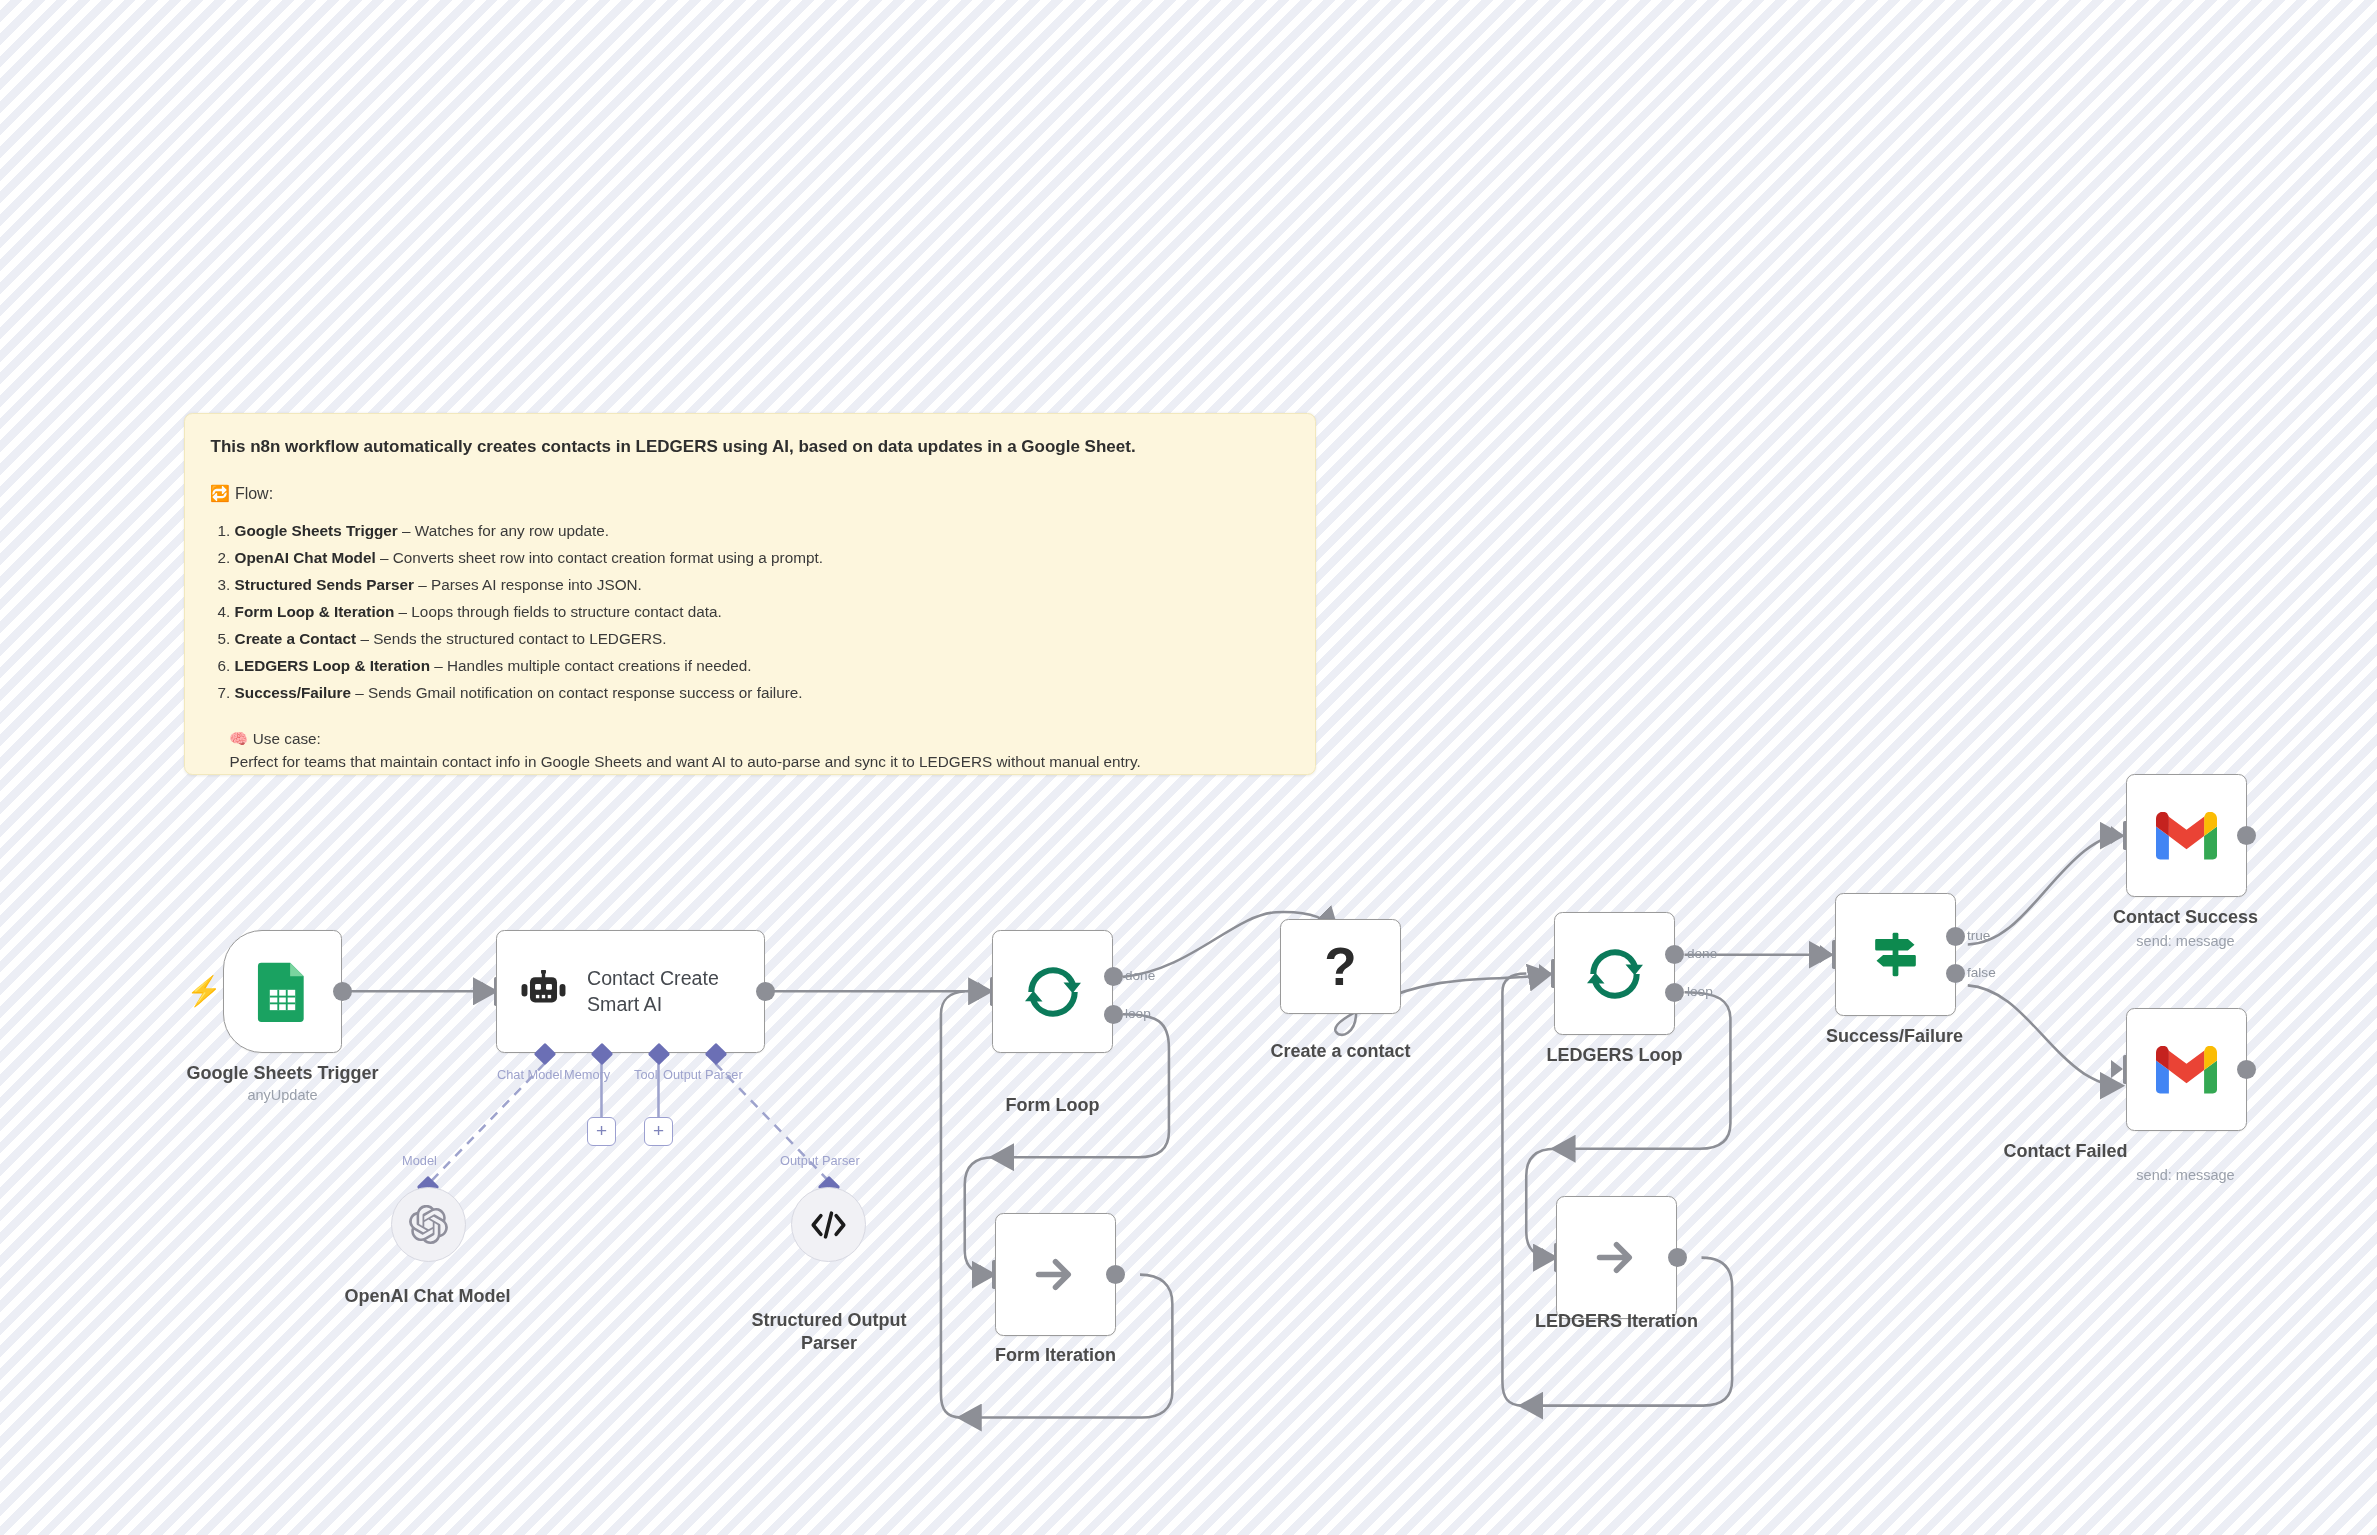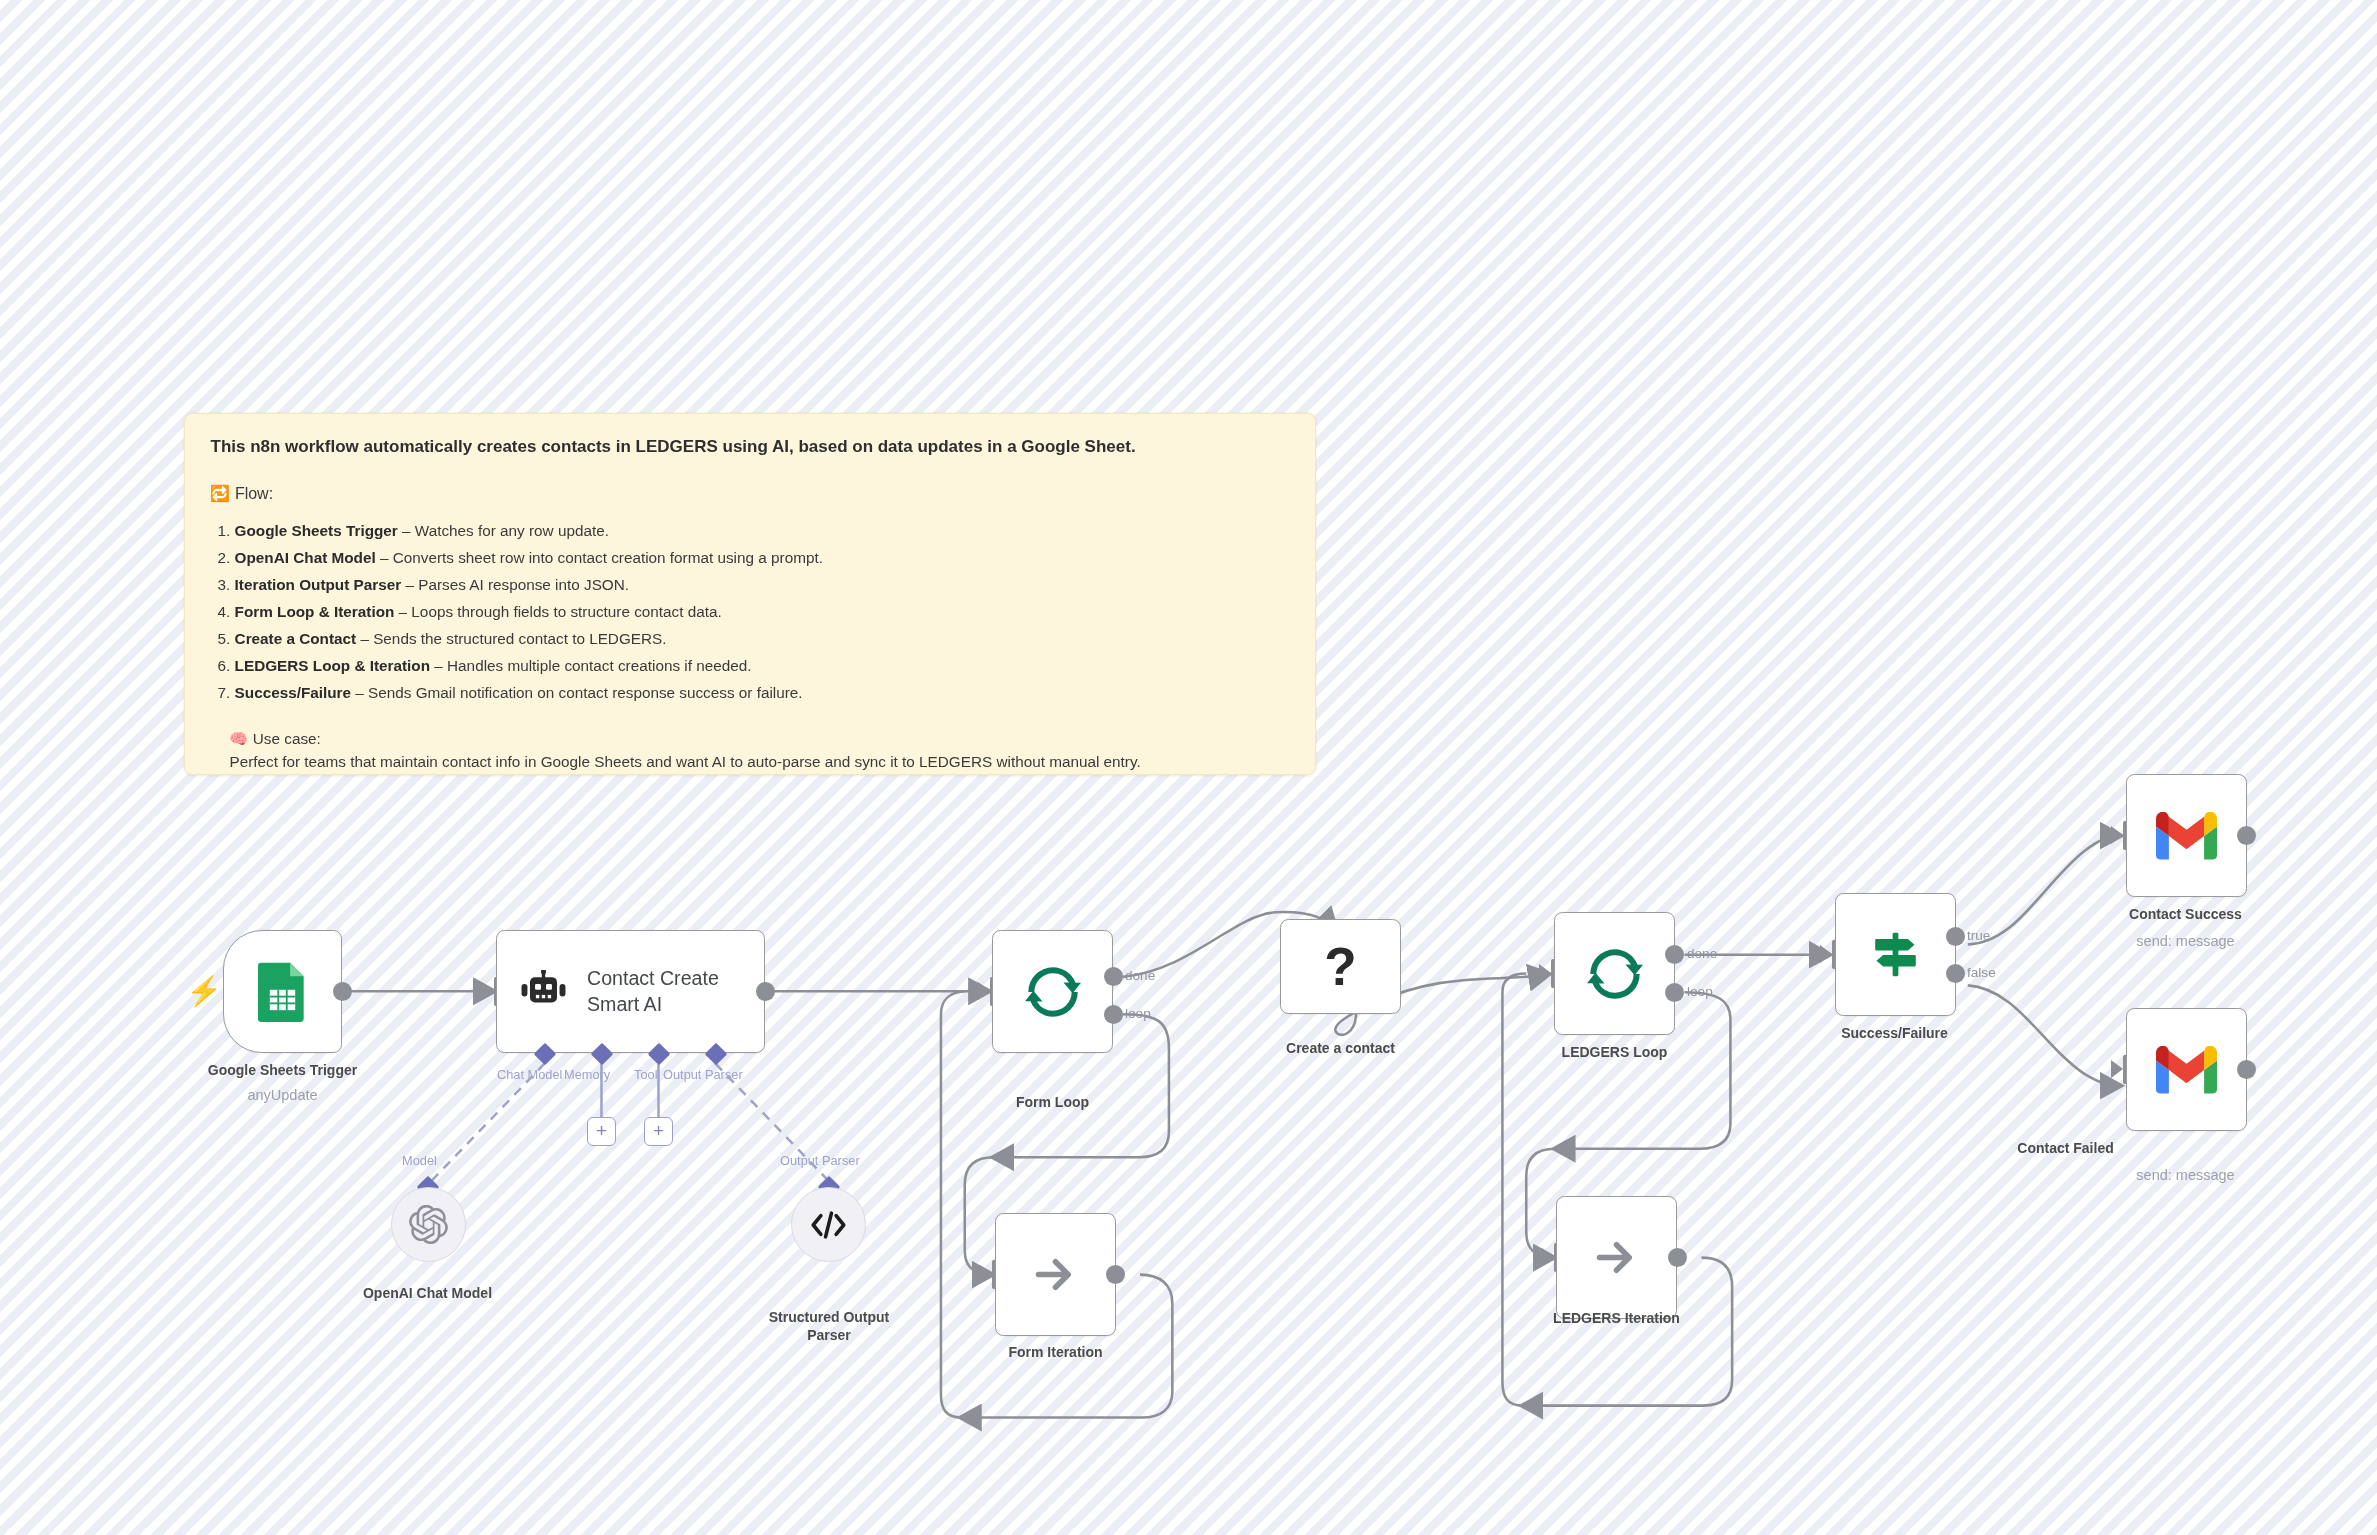--- a/index.html
+++ b/index.html
@@ -92,21 +92,21 @@
   }
   .node.wide {
     justify-content: flex-start;
     padding-left: 22px;
     gap: 19px;
     align-items: center;
   }
   .node-label {
     position: absolute;
     text-align: center;
-    font-size: 14px;
+    font-size: 18px;
     font-weight: bold;
     color: #4b4b4b;
     white-space: nowrap;
     line-height: 1.25;
   }
   .node-label.wrap { white-space: normal; margin-top: 24px; }
   .node-sublabel {
     position: absolute;
     text-align: center;
     font-size: 14.5px;
@@ -212,21 +212,21 @@
 
   <div id="sticky">
     <div class="note-title">This n8n workflow automatically creates contacts in LEDGERS using AI, based on data updates in a Google Sheet.</div>
     <div class="flow-head">
       <span>🔁</span>
       <span>Flow:</span>
     </div>
     <ol>
       <li><b>Google Sheets Trigger</b><span> – Watches for any row update.</span></li>
       <li><b>OpenAI Chat Model</b><span> – Converts sheet row into contact creation format using a prompt.</span></li>
-      <li><b>Iteration Output Parser</b><span> – Parses AI response into JSON.</span></li>
+      <li><b>Structured Sends Parser</b><span> – Parses AI response into JSON.</span></li>
       <li><b>Form Loop &amp; Iteration</b><span> – Loops through fields to structure contact data.</span></li>
       <li><b>Create a Contact</b><span> – Sends the structured contact to LEDGERS.</span></li>
       <li><b>LEDGERS Loop &amp; Iteration</b><span> – Handles multiple contact creations if needed.</span></li>
       <li><b>Success/Failure</b><span> – Sends Gmail notification on contact response success or failure.</span></li>
     </ol>
     <div class="usecase">
       <span class="uc-head">
         <span>🧠</span>
         <span>Use case:</span>
       </span>

